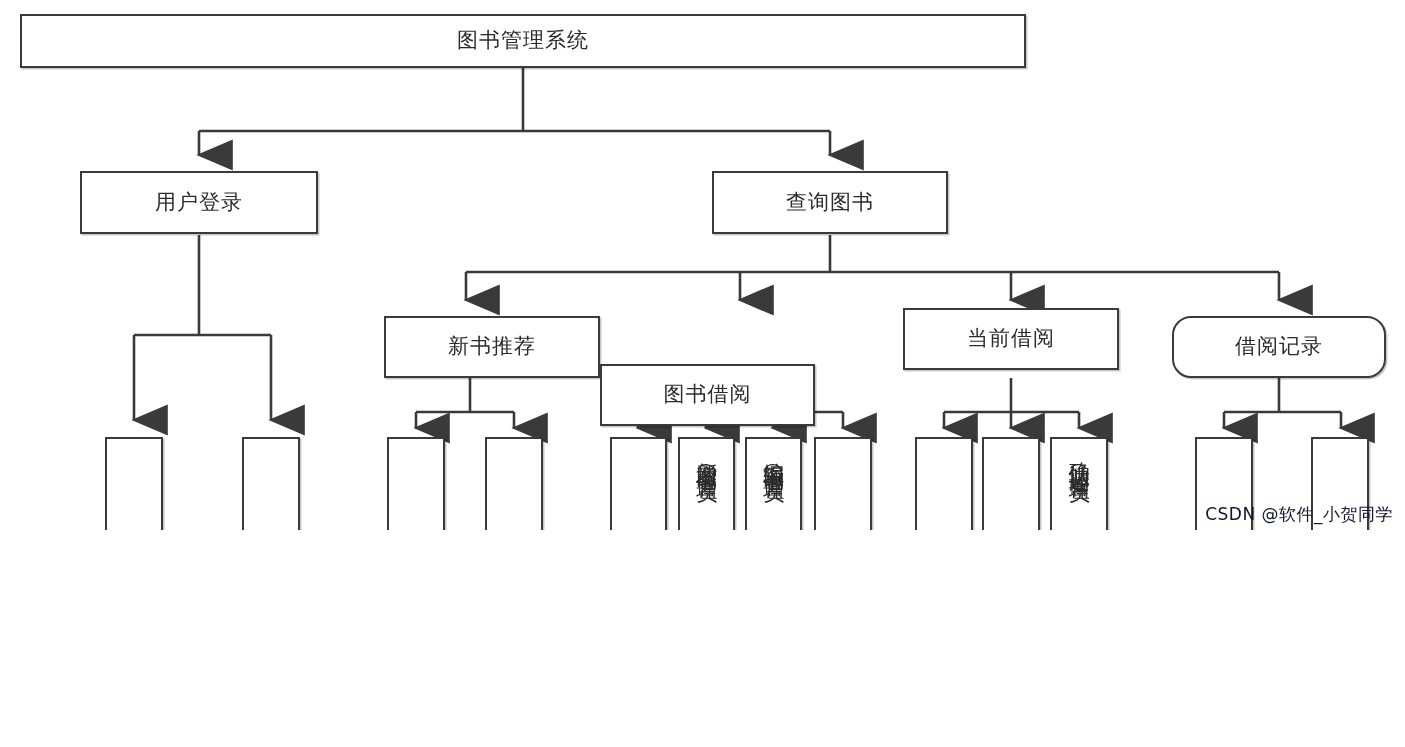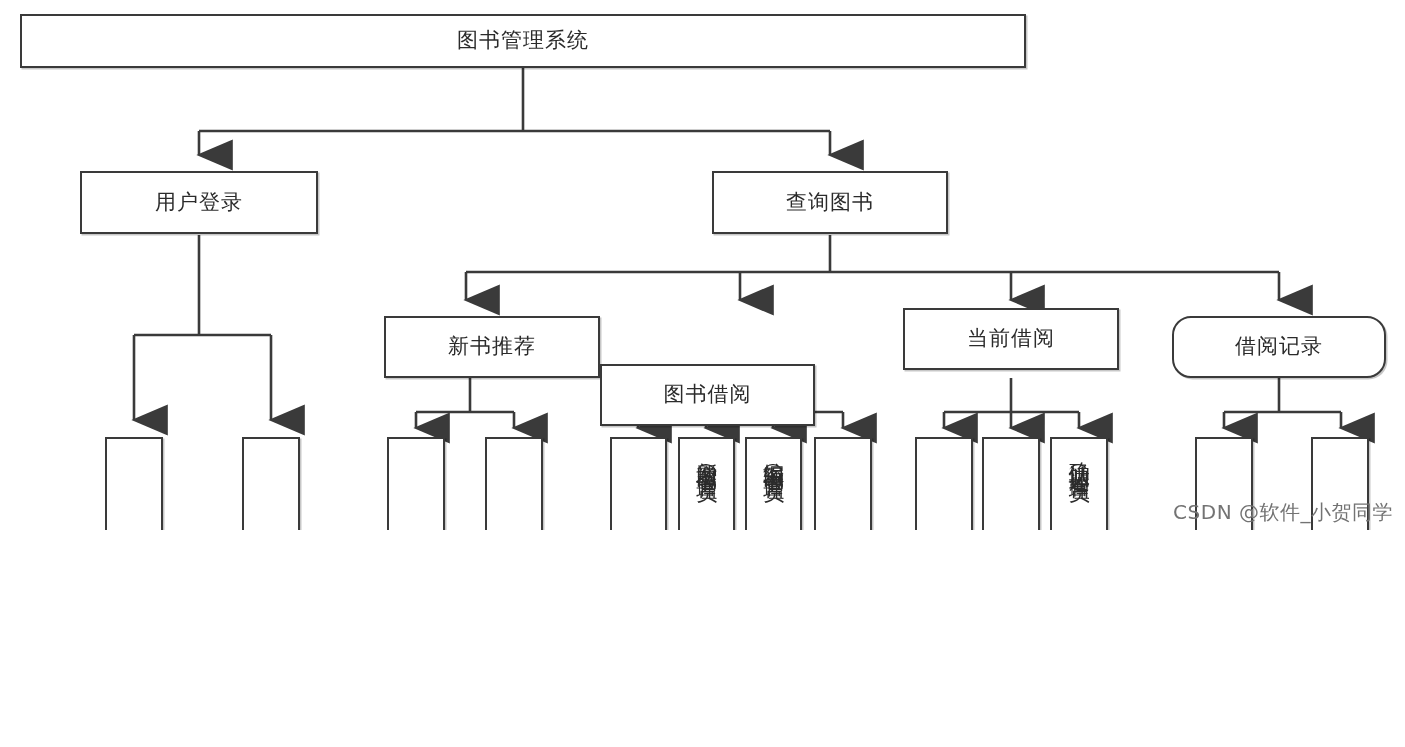--- a/index.html
+++ b/index.html
@@ -53,22 +53,22 @@
     justify-content: center;
     align-items: center;
   }
   .node.vert.topalign {
     justify-content: flex-start;
   }
   .watermark {
     position: absolute;
     right: 12px;
     bottom: 4px;
-    font-size: 20px;
-    color: #737373;
+    font-size: 17px;
+    color: #0f172a;
     letter-spacing: 0.5px;
     white-space: nowrap;
     font-family: "DejaVu Sans", "Liberation Sans", sans-serif;
   }
 </style>
 </head>
 <body>
 
 <div id="canvas">
 

